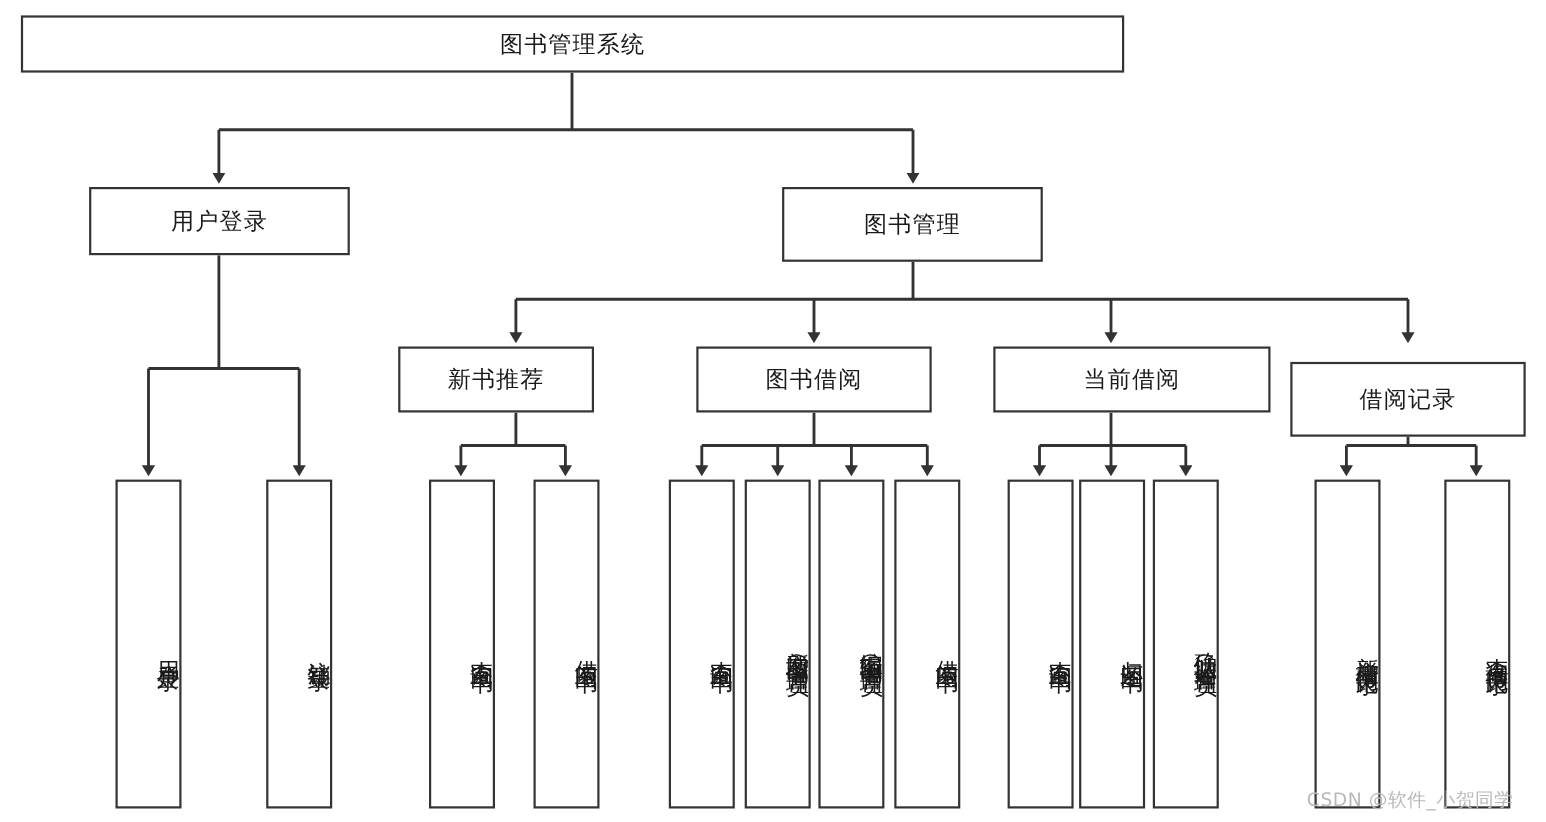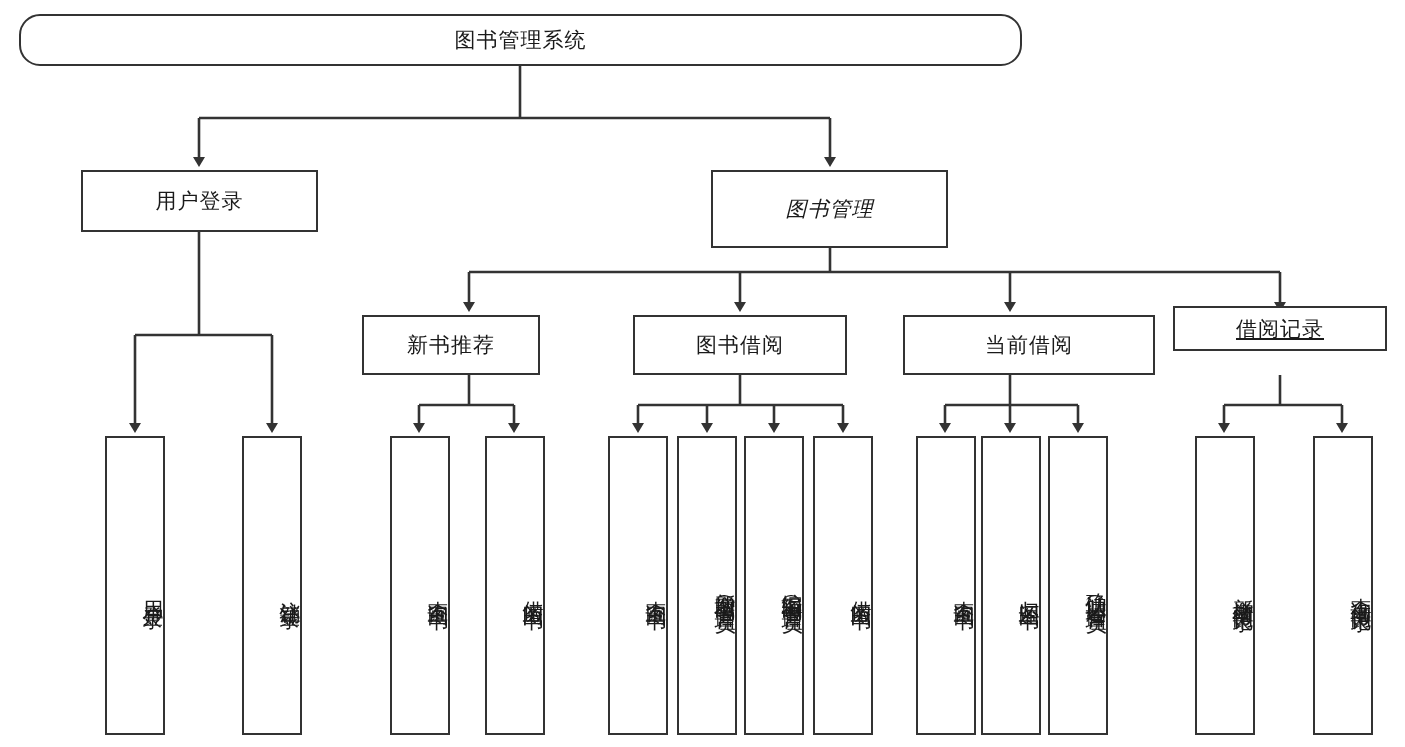--- a/index.html
+++ b/index.html
@@ -108,41 +108,41 @@
       <path d="M1010,405 L1010,424" marker-end="url(#arrow)"></path>
       <path d="M1078,405 L1078,424" marker-end="url(#arrow)"></path>
 
       <path d="M1280,375 L1280,405"></path>
       <path d="M1224,405 L1342,405"></path>
       <path d="M1224,405 L1224,424" marker-end="url(#arrow)"></path>
       <path d="M1342,405 L1342,424" marker-end="url(#arrow)"></path>
     </g>
   </svg>
 
-  <div class="node h" style="left:19px; top:14px; width:1003px; height:52px;border-radius:21px;">
+  <div class="node h" style="left:19px; top:14px; width:1003px; height:52px;">
     <span>图书管理系统</span>
   </div>
 
   <div class="node h" style="left:81px; top:170px; width:237px; height:62px;">
     <span>用户登录</span>
   </div>
-  <div class="node h" style="left:711px; top:170px; width:237px; height:78px;font-style:italic;">
+  <div class="node h" style="left:711px; top:170px; width:237px; height:68px;">
     <span>图书管理</span>
   </div>
 
   <div class="node h" style="left:362px; top:315px; width:178px; height:60px;">
     <span>新书推荐</span>
   </div>
   <div class="node h" style="left:633px; top:315px; width:214px; height:60px;">
     <span>图书借阅</span>
   </div>
   <div class="node h" style="left:903px; top:315px; width:252px; height:60px;">
     <span>当前借阅</span>
   </div>
-  <div class="node h" style="left:1173px; top:306px; width:214px; height:45px;text-decoration:underline;">
+  <div class="node h" style="left:1173px; top:329px; width:214px; height:68px;">
     <span>借阅记录</span>
   </div>
 
   <div class="node v" style="left:105px; top:436px; width:60px; height:299px;">
     <span>用户登录</span>
   </div>
   <div class="node v" style="left:242px; top:436px; width:60px; height:299px;">
     <span>注销登录</span>
   </div>
 
@@ -176,14 +176,15 @@
     <span>确认归还（管理员）</span>
   </div>
 
   <div class="node v" style="left:1195px; top:436px; width:60px; height:299px;">
     <span>新增借阅记录</span>
   </div>
   <div class="node v" style="left:1313px; top:436px; width:60px; height:299px;">
     <span>查询借阅记录</span>
   </div>
 
+  <div id="watermark">CSDN @软件_小贺同学</div>
 
 </div>
 
 </body></html>

